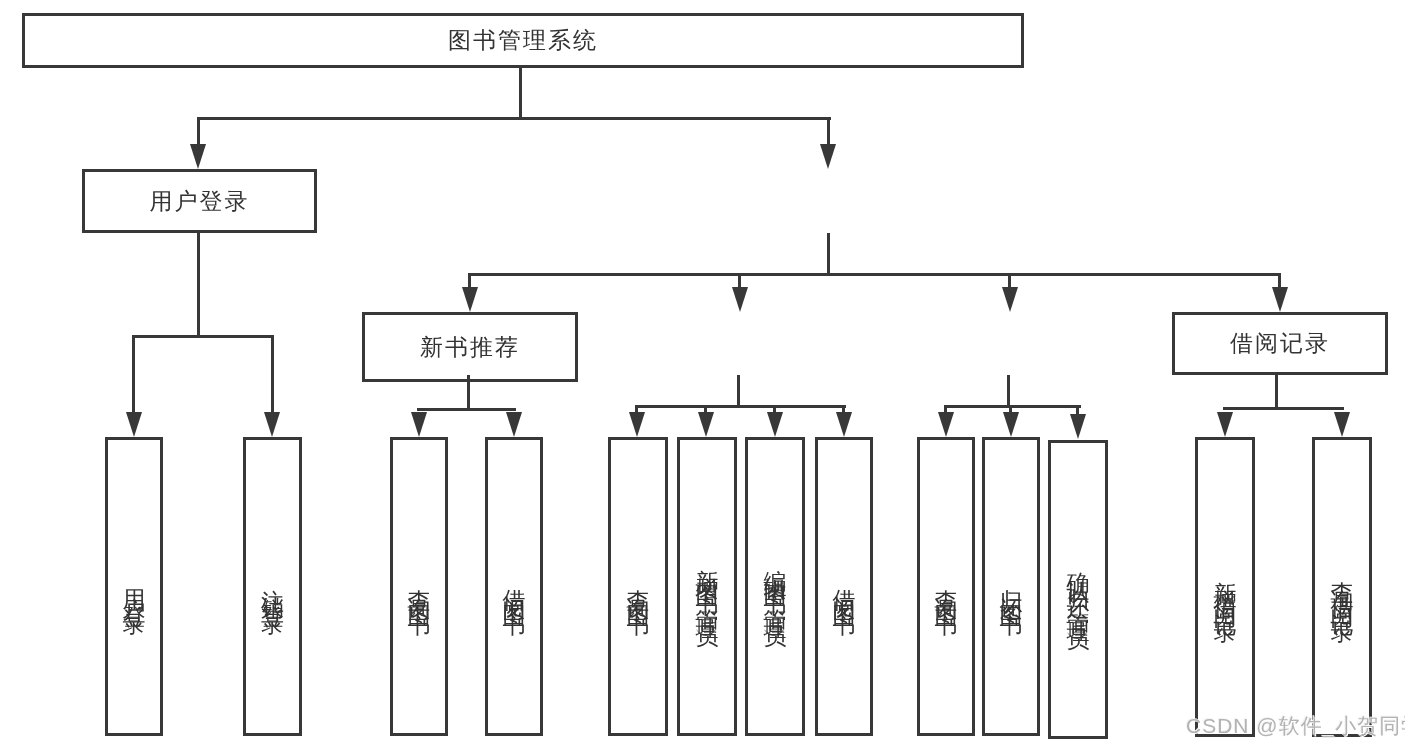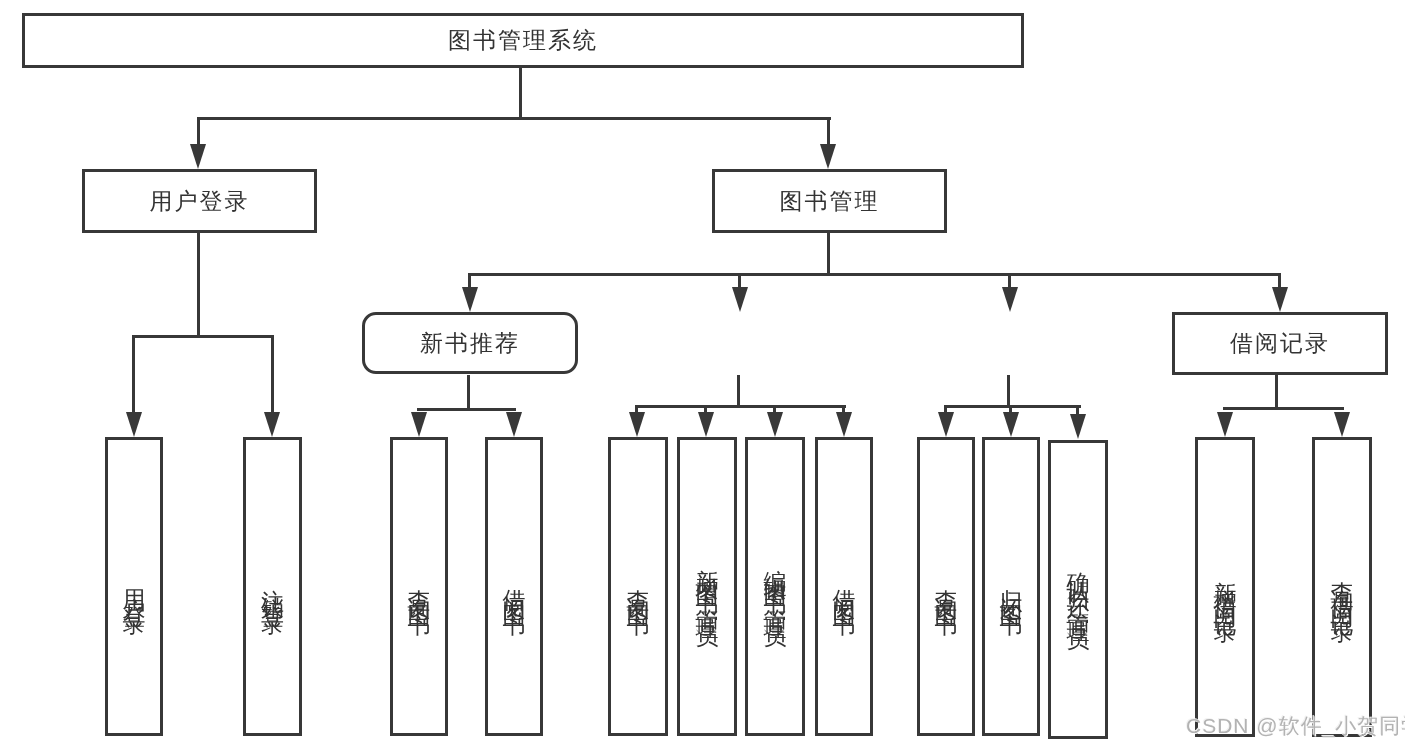--- a/index.html
+++ b/index.html
@@ -58,25 +58,22 @@
 
 <div id="canvas">
 
   <div class="box" style="left:22px; top:13px; width:1002px; height:55px;">
     <span class="hlabel">图书管理系统</span>
   </div>
 
   <div class="box" style="left:82px; top:169px; width:235px; height:64px;">
     <span class="hlabel">用户登录</span>
   </div>
-  <div class="box" style="left:712px; top:169px; width:235px; height:64px;">
-    <span class="hlabel">图书管理</span>
-  </div>
 
-  <div class="box" style="left:362px; top:312px; width:216px; height:62px;border-radius:14px;">
+  <div class="box" style="left:362px; top:312px; width:216px; height:70px;">
     <span class="hlabel">新书推荐</span>
   </div>
   <div class="box" style="left:1172px; top:312px; width:216px; height:63px;">
     <span class="hlabel">借阅记录</span>
   </div>
 
   <div class="box" style="left:105px; top:437px; width:58px; height:299px;">
     <span class="vlabel">用户登录</span>
   </div>
   <div class="box" style="left:243px; top:437px; width:59px; height:299px;">

